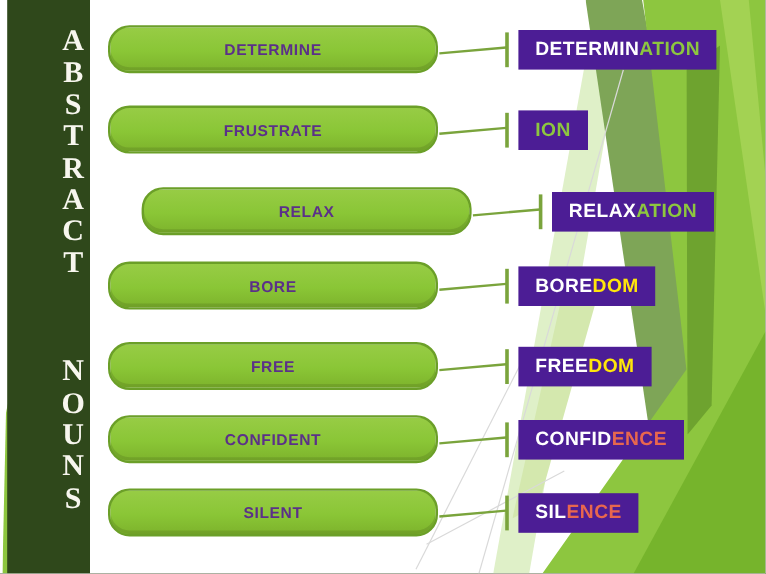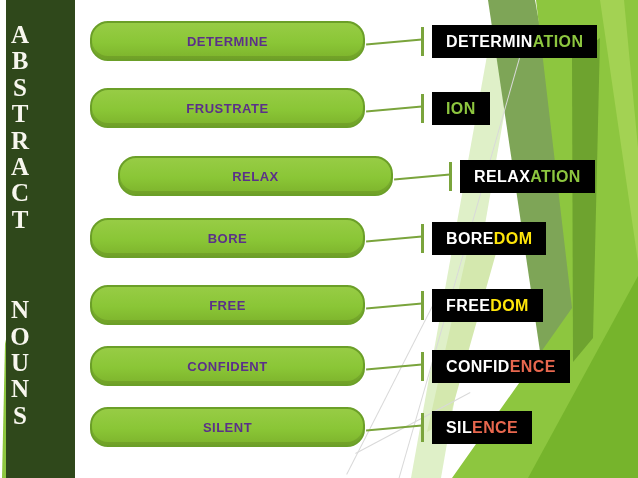--- a/index.html
+++ b/index.html
@@ -18,21 +18,21 @@
   .bg-dark2{background:#76b42c;clip-path:polygon(638px 276px,638px 478px,528px 478px);}
   .bg-pale2{background:#d4e8ae;clip-path:polygon(468px 248px,502px 232px,449px 420px,427px 432px);}
   .bg-left-wedge{background:#8dc63f;clip-path:polygon(2px 478px,17px 478px,11px 316px,5px 344px);}
   .hairline{position:absolute;width:1px;background:#d9d9d9;transform-origin:top left;}
   .hl1{left:519px;top:58px;height:438px;transform:rotate(16deg);}
   .hl2{left:437px;top:296px;height:200px;transform:rotate(27deg);}
   .hl3{left:470px;top:392px;height:130px;transform:rotate(62deg);}
   
   .sidebar{
     position:absolute;left:6px;top:0;width:69px;height:478px;background:#2f481b;
-    display:flex;flex-direction:column;align-items:flex-start;padding-top:22px;box-sizing:border-box;
+    display:flex;flex-direction:column;align-items:flex-end;padding-top:22px;box-sizing:border-box;
   }
   .vword{
     width:28px;color:#f7f6ee;font-family:"Liberation Serif",serif;font-weight:bold;
     font-size:25px;line-height:26.4px;text-align:center;word-break:break-all;
   }
   .vword.second{margin-top:64px;}
   
   .rows{position:absolute;left:90px;top:0;width:548px;height:478px;}
   .row{position:absolute;left:0;width:100%;height:40px;}
   .row:nth-child(1){top:21px;}
@@ -50,21 +50,21 @@
     display:flex;align-items:center;justify-content:center;
     color:#5b3089;font-weight:bold;font-size:13px;letter-spacing:0.5px;
   }
   .conn-line{
     position:absolute;left:276px;top:20px;width:56px;height:2px;background:#7aa43c;
     transform:rotate(-5deg);
   }
   .conn-bar{position:absolute;left:331px;top:6px;width:3px;height:29px;background:#7aa43c;}
   .noun-box{
     position:absolute;left:342px;top:4px;height:33px;
-    background:#000000;display:inline-flex;align-items:center;
+    background:#4c1d95;display:inline-flex;align-items:center;
     padding:0 14px;font-weight:bold;font-size:16px;letter-spacing:0.4px;white-space:nowrap;
   }
   .noun-prefix{color:#ffffff;}
 </style>
 </head>
 <body>
 
 <div class="slide">
 
   <div class="bg">

